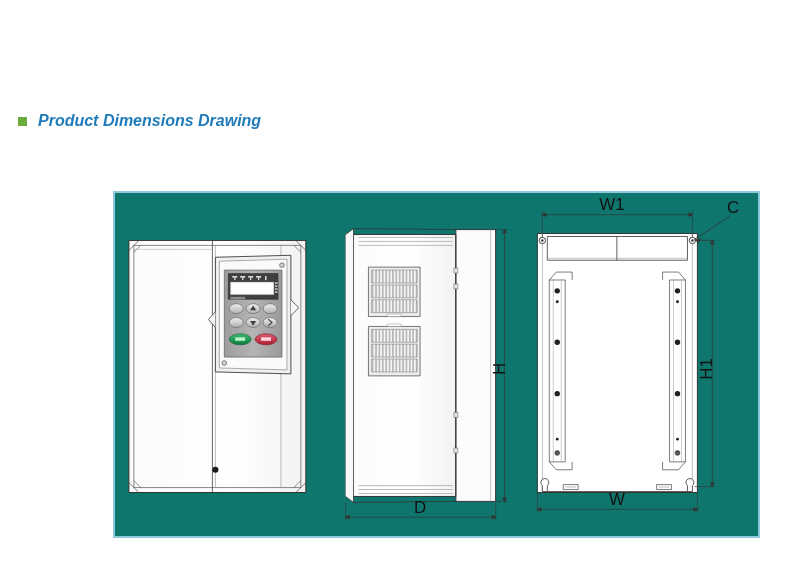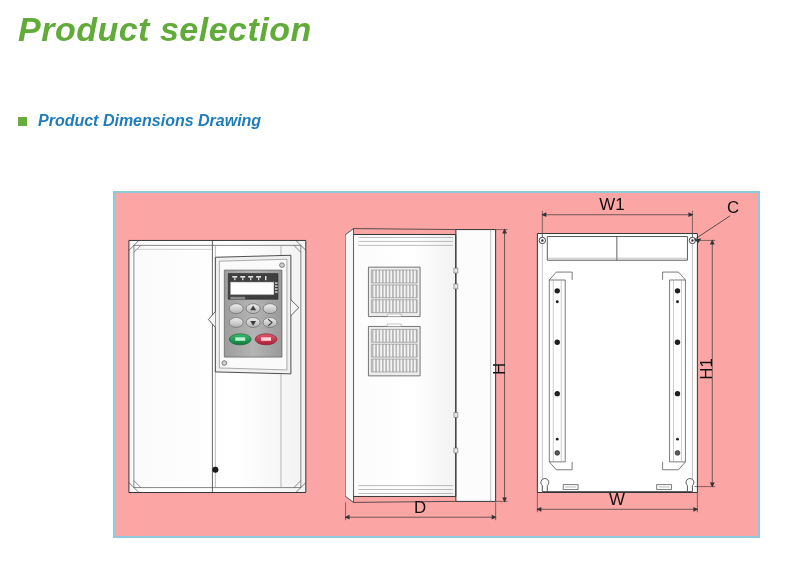--- a/index.html
+++ b/index.html
@@ -59,21 +59,21 @@
   }
 
   
   .drawing-frame {
     position: absolute;
     left: 113px;
     top: 191px;
     width: 647px;
     height: 347px;
     border: 2px solid #8ec9de;
-    background: #fca5a5;
+    background: #0f766e;
     box-sizing: border-box;
   }
   .drawing-svg {
     position: absolute;
     left: 0;
     top: 0;
     width: 100%;
     height: 100%;
     display: block;
   }
@@ -83,21 +83,20 @@
     font-family: "Liberation Sans", sans-serif;
     font-size: 17px;
     fill: #111111;
   }
 </style>
 </head>
 <body>
 
 <div id="page">
 
-  <div class="page-title">Product selection</div>
 
   <div class="subtitle-row">
     <span class="bullet-square"></span>
     <span class="subtitle-text">Product Dimensions Drawing</span>
   </div>
 
   <div class="drawing-frame">
     <svg class="drawing-svg" viewBox="0 0 647 347" preserveAspectRatio="none">
       <defs>
 

